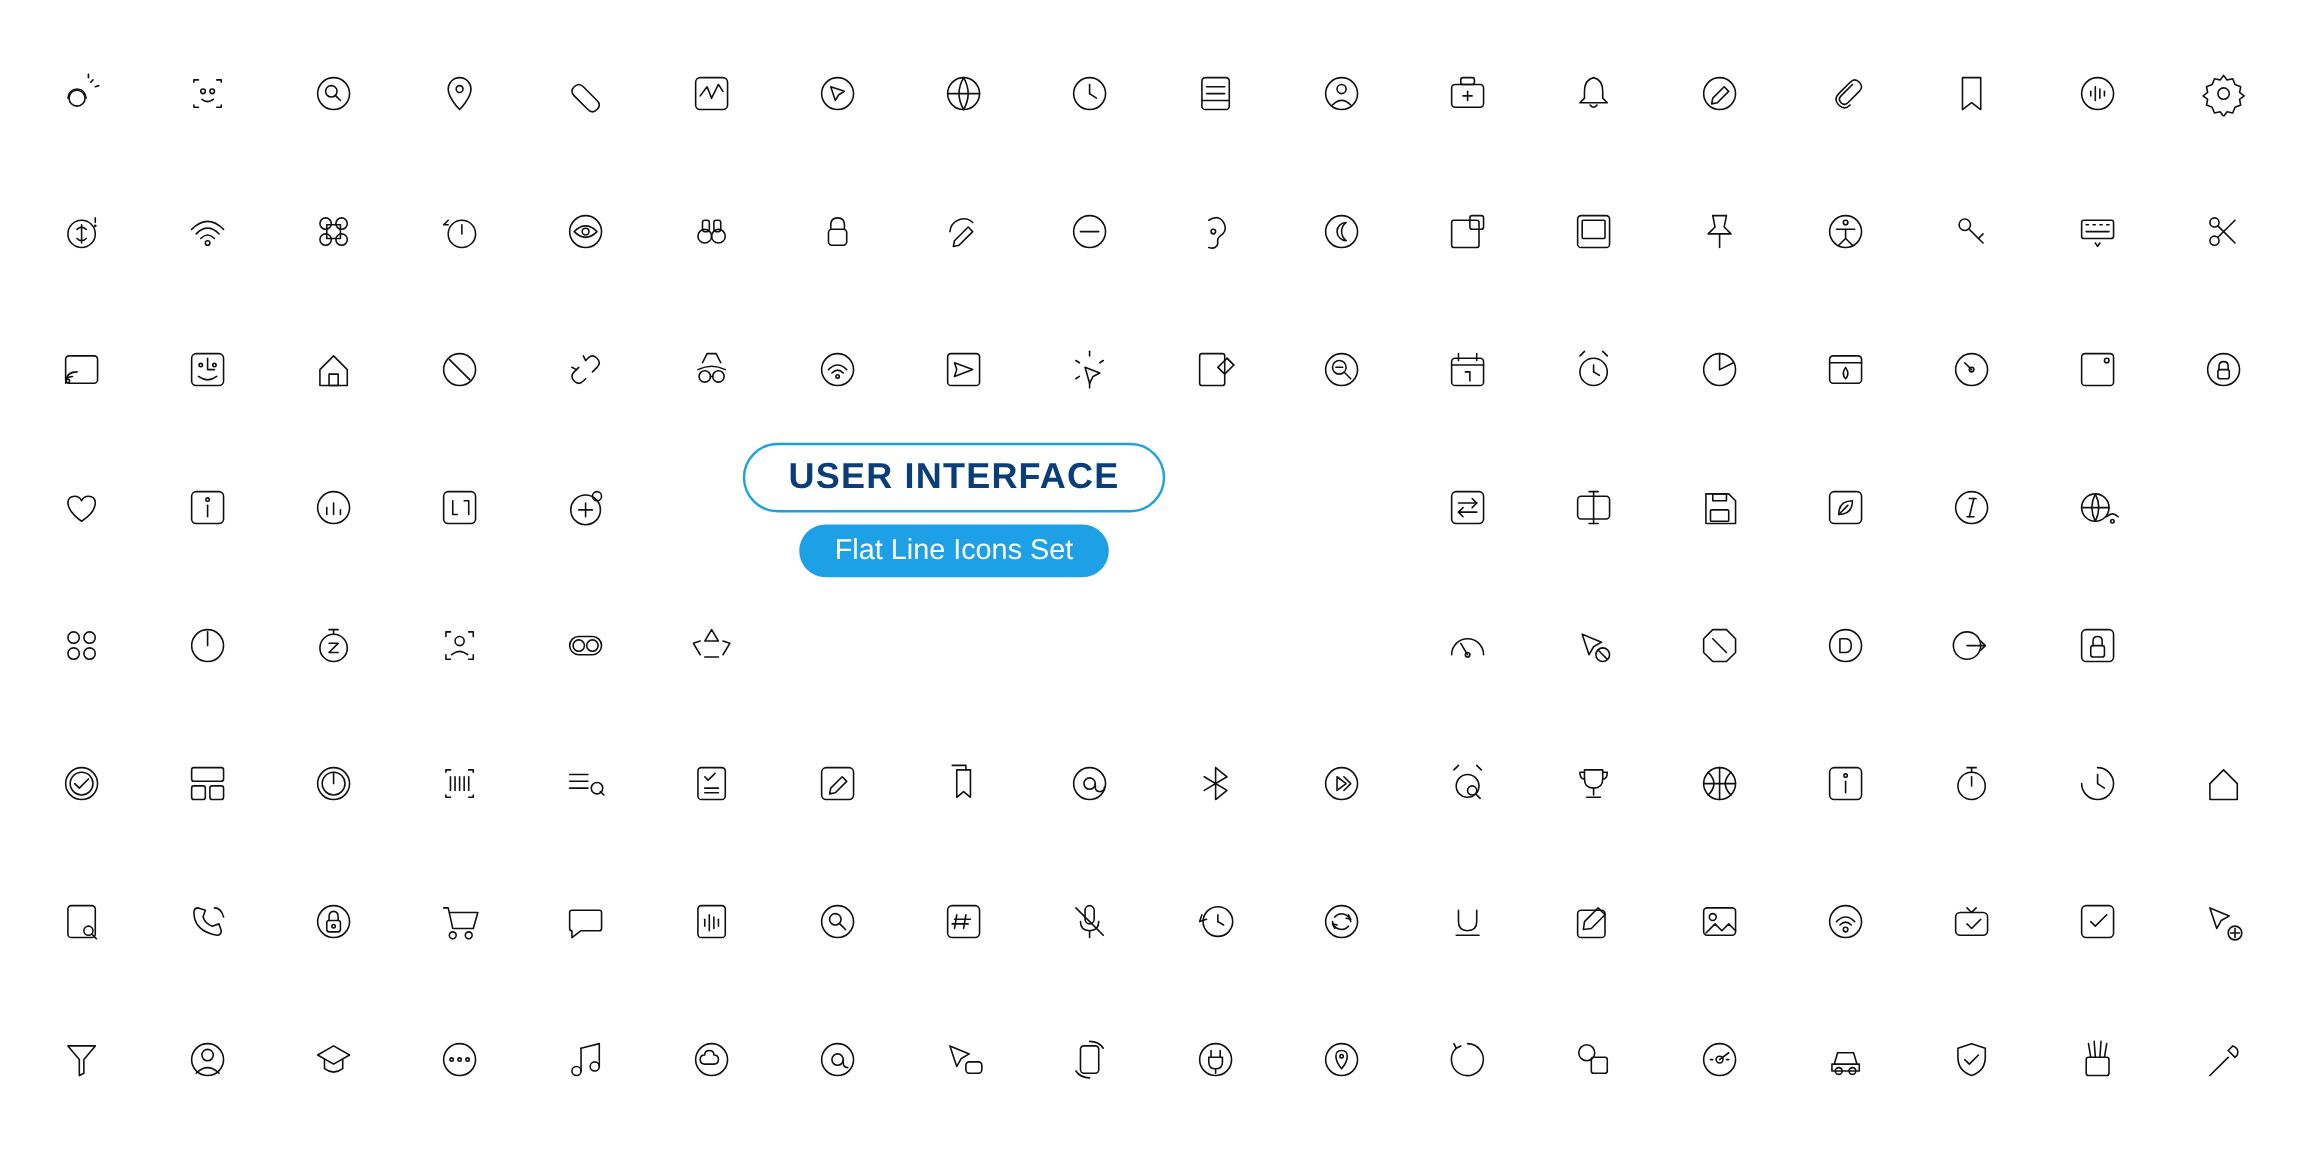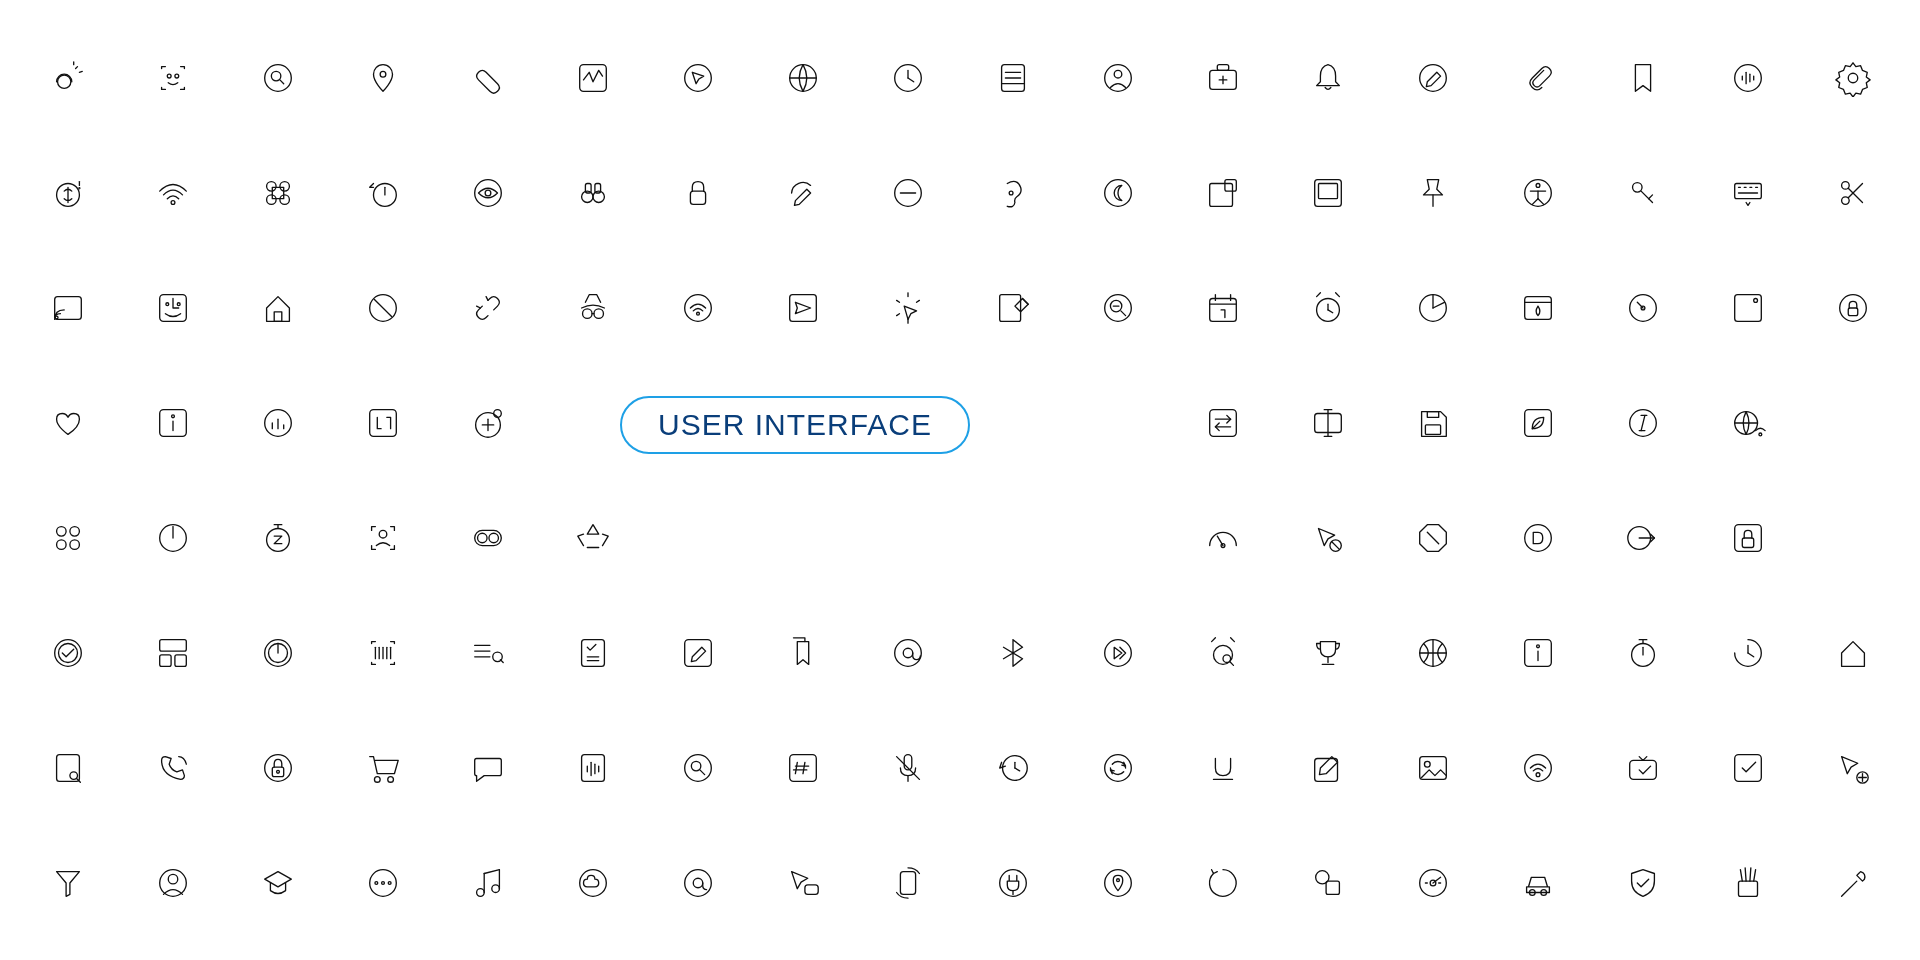--- a/index.html
+++ b/index.html
@@ -19,21 +19,21 @@
     left: 565px; top: 355px;
     width: 460px; height: 140px;
     background: #fff;
     z-index: 5;
     display: flex; flex-direction: column; align-items: center; justify-content: center;
     gap: 10px;
   }
   .title-top {
     border: 2.5px solid #1ea0e6; border-radius: 999px;
     padding: 10px 36px;
-    color: #0a3e7a; font-weight: 400; font-size: 30px; letter-spacing: 1px;
+    color: #0a3e7a; font-weight: 700; font-size: 30px; letter-spacing: 1px;
     background: #fff;
   }
   .title-bottom {
     background: #1ea0e6; color: #fff; border-radius: 999px;
     padding: 8px 30px; font-size: 24px; font-weight: 500;
   }
 </style>
 </head>
 <body>
 
@@ -981,13 +981,14 @@
     </div>
     <div class="cell">
       <svg viewBox="0 0 40 40">
         <path d="M28 8q6 2 4 8l-2 2-6-6 2-2q1-1 2-2zM24 18L8 34"></path>
       </svg>
     </div>
   </div>
 
 <div class="title-badge">
   <div class="title-top">USER INTERFACE</div>
+  <div class="title-bottom">Flat Line Icons Set</div>
 </div>
 
 </body></html>

